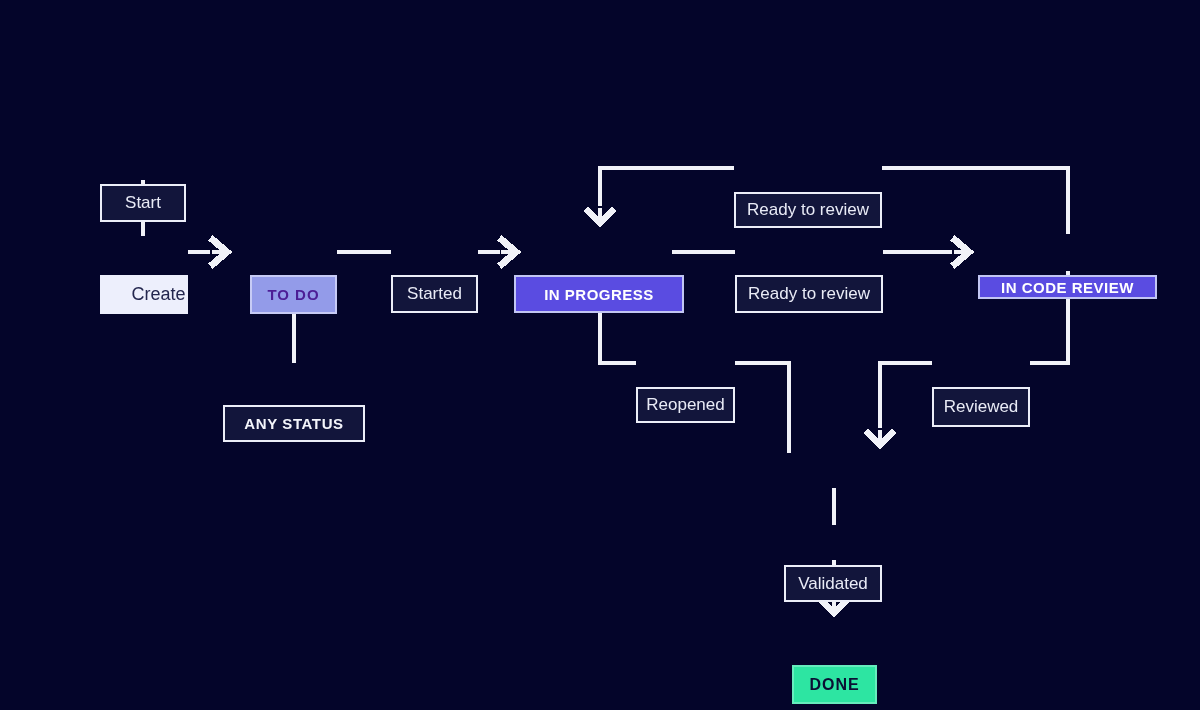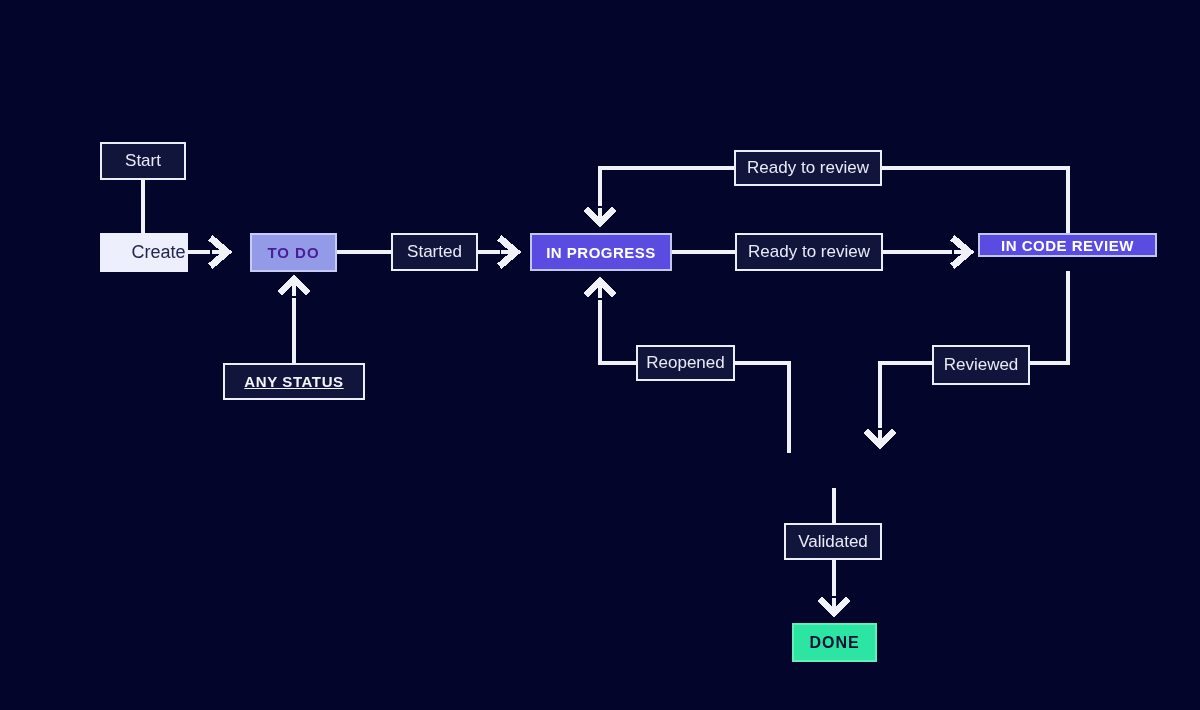--- a/index.html
+++ b/index.html
@@ -13,29 +13,30 @@
   #edge-layer{position:absolute;left:0;top:0;z-index:1;}
   .edge{stroke:#f1f2f8;stroke-width:4;fill:none;}
   .head{stroke:#f1f2f8;stroke-width:7;fill:none;stroke-linecap:square;}
   .tipshaft{stroke:#f1f2f8;stroke-width:4;fill:none;}
 
   .node{
     position:absolute;z-index:2;
     display:flex;align-items:center;justify-content:center;
     box-sizing:border-box;white-space:nowrap;
     cursor:default;
+    margin-top:42px;
   }
   
   .t-box{
     background:#12153b;
     border:2px solid #eceef8;
     color:#e9ebf6;
     font-size:17px;font-weight:400;
   }
-  .t-bold{font-weight:700;font-size:15px;letter-spacing:.6px;color:#f4f5fb;text-decoration:underline;}
+  .t-bold{font-weight:700;font-size:15px;letter-spacing:.6px;color:#f4f5fb;}
   
   .n-create{
     background:#edeffc;color:#23264e;
     font-size:18px;font-weight:400;
   }
   
   .n-todo{
     background:#939be9;border:2px solid #c7cbf5;
     color:#4c1d95;font-weight:700;font-size:15px;letter-spacing:1px;
   }
@@ -47,21 +48,21 @@
   
   .n-done{
     background:#2de5a2;border:2px solid #66edbd;
     color:#0b1034;font-weight:700;font-size:16px;letter-spacing:1px;
   }
 
   #n-start        {left:100px;top:142px;width:86px; height:38px;}
   #n-create       {left:100px;top:233px;width:88px; height:39px;padding-left:29px;}
   #n-todo         {left:250px;top:233px;width:87px; height:39px;}
   #n-started      {left:391px;top:233px;width:87px; height:38px;}
-  #n-in-progress  {left:530px;top:233px;width:142px;height:38px;text-align:center;}
+  #n-in-progress  {left:514px;top:233px;width:170px;height:38px;text-align:center;}
   #n-ready-top    {left:734px;top:150px;width:148px;height:36px;}
   #n-ready-mid    {left:735px;top:233px;width:148px;height:38px;}
   #n-in-code-review{left:978px;top:233px;width:179px;height:24px;}
   #n-any-status   {left:223px;top:363px;width:142px;height:37px;}
   #n-reopened     {left:636px;top:345px;width:99px; height:36px;}
   #n-reviewed     {left:932px;top:345px;width:98px; height:40px;}
   #n-in-qa        {left:779px;top:453px;width:111px;height:35px;}
   #n-validated    {left:784px;top:523px;width:98px; height:37px;}
   #n-done         {left:792px;top:623px;width:85px; height:39px;}
 </style>

